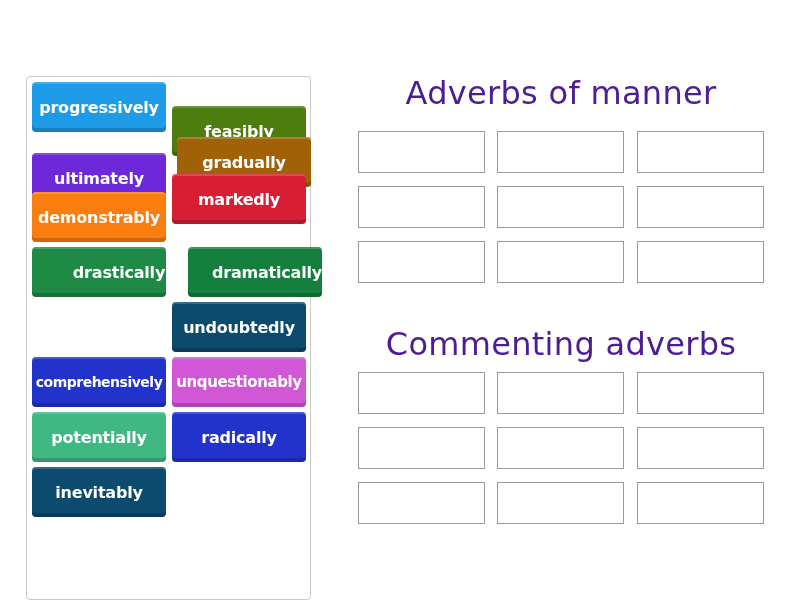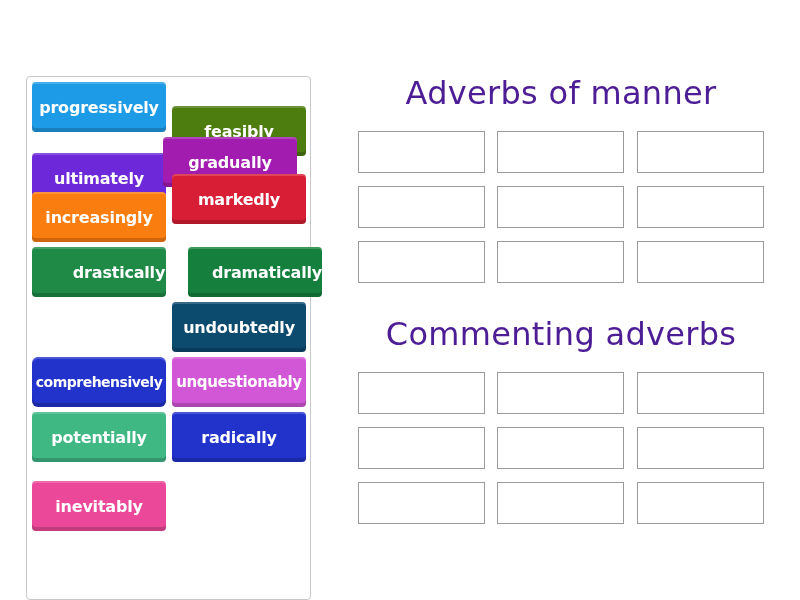--- a/index.html
+++ b/index.html
@@ -30,47 +30,47 @@
       border: 1px solid #9a9a9a; background: #fff;
     }
   </style>
 </head>
 <body>
 
 <div class="pool">
   <div class="tile" style="left:5px;top:5px;background:#1e9be6;">progressively</div>
   <div class="tile" style="left:145px;top:5px;background:#4d7c0f;margin-top:24px;">feasibly</div>
   <div class="tile" style="left:5px;top:76px;background:#6d28d9;">ultimately</div>
-  <div class="tile" style="left:136px;top:60px;background:#a21caf;">gradually</div>
-  <div class="tile" style="left:5px;top:115px;background:#fa7d10;">increasingly</div>
+  <div class="tile" style="left:150px;top:60px;background:#a16207;">gradually</div>
+  <div class="tile" style="left:5px;top:115px;background:#fa7d10;">demonstrably</div>
   <div class="tile" style="left:145px;top:97px;background:#d81e35;">markedly</div>
   <div class="tile" style="left:5px;top:170px;background:#1e8a45;padding-left:40px;">drastically</div>
   <div class="tile" style="left:161px;top:170px;background:#15803d;padding-left:24px;">dramatically</div>
   <div class="tile" style="left:145px;top:225px;background:#0c4a6e;">undoubtedly</div>
-  <div class="tile small" style="left:5px;top:280px;background:#2233cc;border-radius:6px;">comprehensively</div>
+  <div class="tile small" style="left:5px;top:280px;background:#2233cc;">comprehensively</div>
   <div class="tile mid" style="left:145px;top:280px;background:#d157d6;">unquestionably</div>
   <div class="tile" style="left:5px;top:335px;background:#3fb884;">potentially</div>
   <div class="tile" style="left:145px;top:335px;background:#2233cc;">radically</div>
-  <div class="tile" style="left:5px;top:404px;background:#ec4899;">inevitably</div>
+  <div class="tile" style="left:5px;top:390px;background:#0c4a6e;">inevitably</div>
 </div>
 
 <div class="group-title" style="top:74px;">Adverbs of manner</div>
 <div>
   <div class="slot" style="left:358px;top:131px;"></div>
   <div class="slot" style="left:497px;top:131px;"></div>
   <div class="slot" style="left:637px;top:131px;"></div>
   <div class="slot" style="left:358px;top:186px;"></div>
   <div class="slot" style="left:497px;top:186px;"></div>
   <div class="slot" style="left:637px;top:186px;"></div>
   <div class="slot" style="left:358px;top:241px;"></div>
   <div class="slot" style="left:497px;top:241px;"></div>
   <div class="slot" style="left:637px;top:241px;"></div>
 </div>
 
-<div class="group-title" style="top:315px;">Commenting adverbs</div>
+<div class="group-title" style="top:325px;">Commenting adverbs</div>
 <div>
   <div class="slot" style="left:358px;top:372px;"></div>
   <div class="slot" style="left:497px;top:372px;"></div>
   <div class="slot" style="left:637px;top:372px;"></div>
   <div class="slot" style="left:358px;top:427px;"></div>
   <div class="slot" style="left:497px;top:427px;"></div>
   <div class="slot" style="left:637px;top:427px;"></div>
   <div class="slot" style="left:358px;top:482px;"></div>
   <div class="slot" style="left:497px;top:482px;"></div>
   <div class="slot" style="left:637px;top:482px;"></div>

